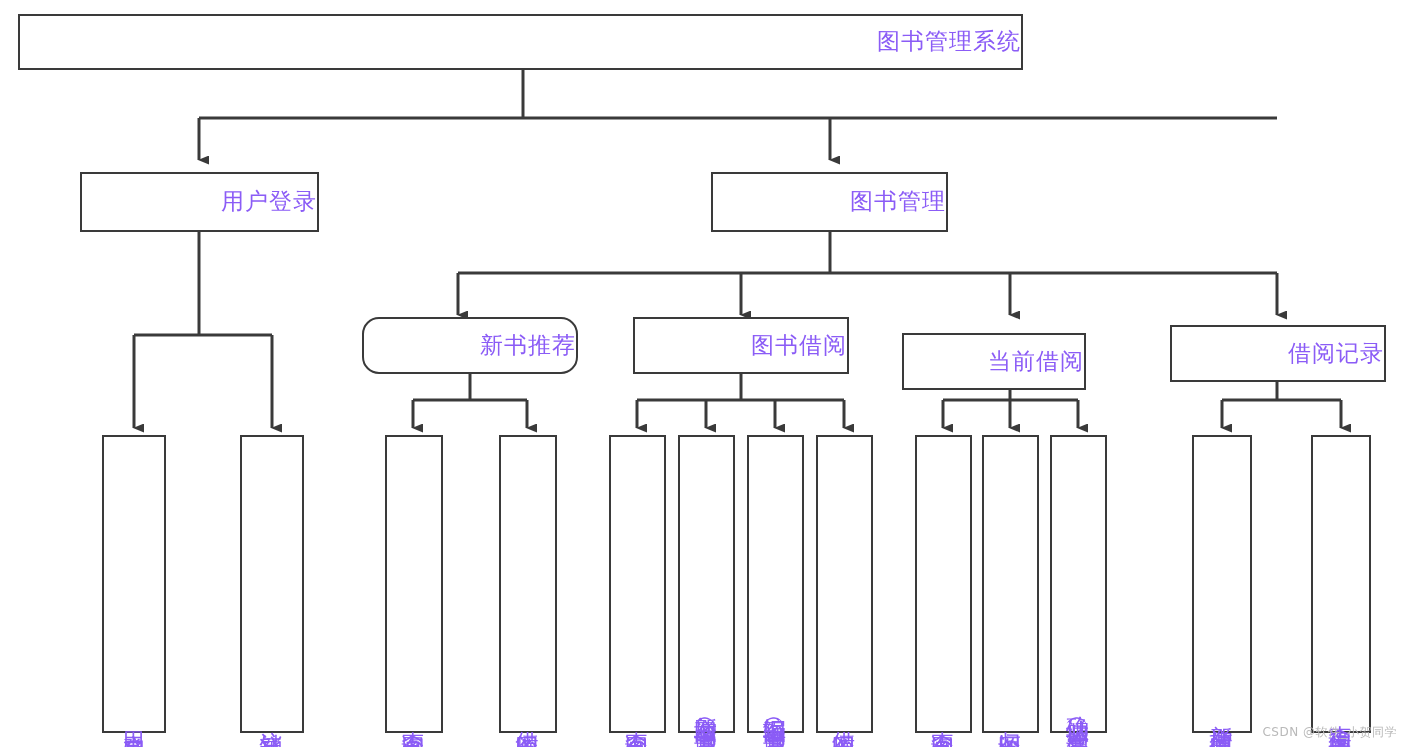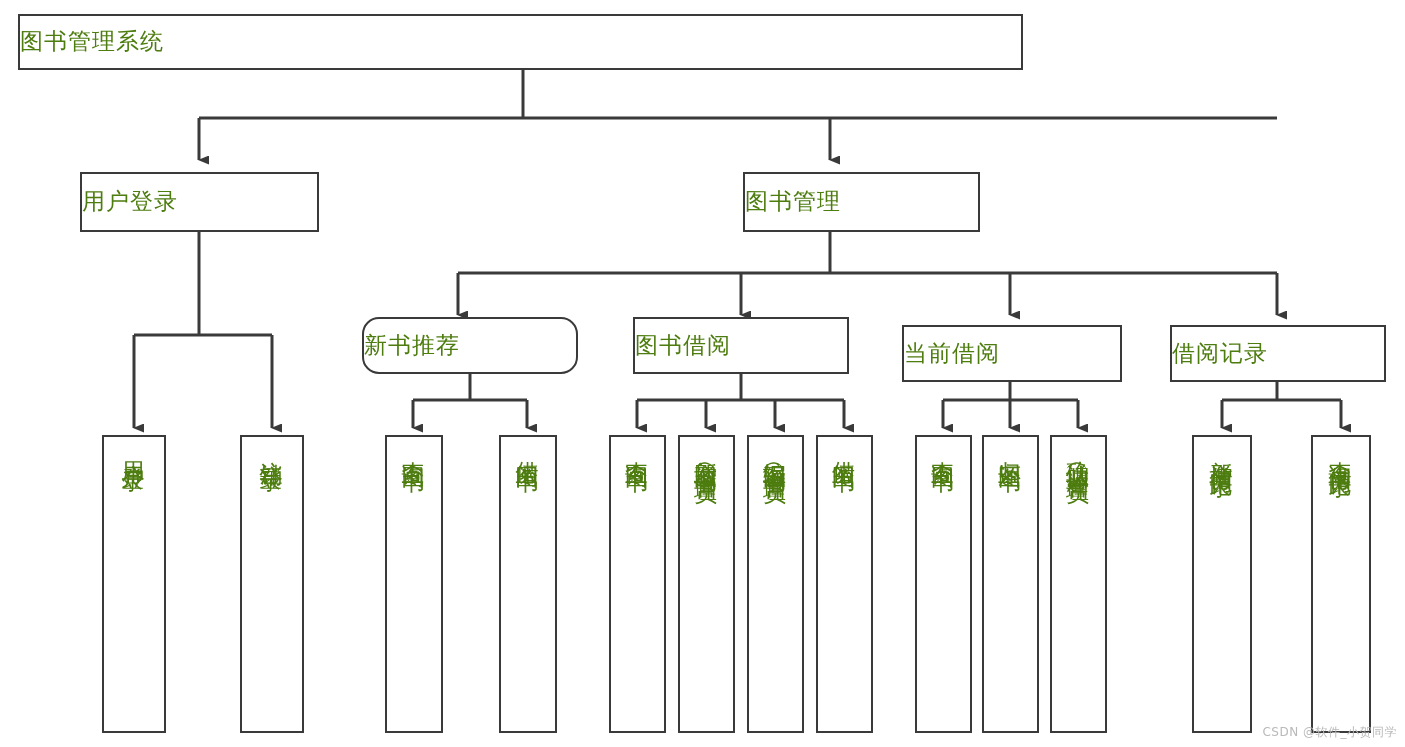--- a/index.html
+++ b/index.html
@@ -22,22 +22,22 @@
     width: 1405px;
     height: 747px;
   }
   .node {
     position: absolute;
     box-sizing: border-box;
     background: #ffffff;
     border: 2px solid #3a3a3a;
     display: flex;
     align-items: center;
-    justify-content: flex-start;
-    color: #4d7c0f;
+    justify-content: flex-end;
+    color: #8b5cf6;
   }
   .node.horiz {
     font-size: 23px;
     letter-spacing: 1px;
     line-height: 1.2;
   }
   .node.vert {
     writing-mode: vertical-rl;
     text-orientation: upright;
     font-size: 23px;
@@ -114,31 +114,31 @@
     </g>
   </svg>
 
   <div class="node horiz" style="left:18px; top:14px; width:1005px; height:56px;">
     <span class="cap">图书管理系统</span>
   </div>
 
   <div class="node horiz" style="left:80px; top:172px; width:239px; height:60px;">
     <span class="cap">用户登录</span>
   </div>
-  <div class="node horiz" style="left:711px; top:172px; width:237px; height:60px;margin-left:32px;">
+  <div class="node horiz" style="left:711px; top:172px; width:237px; height:60px;">
     <span class="cap">图书管理</span>
   </div>
 
   <div class="node horiz" style="left:362px; top:317px; width:216px; height:57px;border-radius:17px;">
     <span class="cap">新书推荐</span>
   </div>
   <div class="node horiz" style="left:633px; top:317px; width:216px; height:57px;">
     <span class="cap">图书借阅</span>
   </div>
-  <div class="node horiz" style="left:902px; top:325px; width:220px; height:57px;">
+  <div class="node horiz" style="left:902px; top:333px; width:184px; height:57px;">
     <span class="cap">当前借阅</span>
   </div>
   <div class="node horiz" style="left:1170px; top:317px; width:216px; height:57px;margin-top:8px;">
     <span class="cap">借阅记录</span>
   </div>
 
   <div class="node vert" style="left:102px; top:435px; width:64px; height:298px;">
     <span class="cap">用户登录</span>
   </div>
   <div class="node vert" style="left:240px; top:435px; width:64px; height:298px;">

